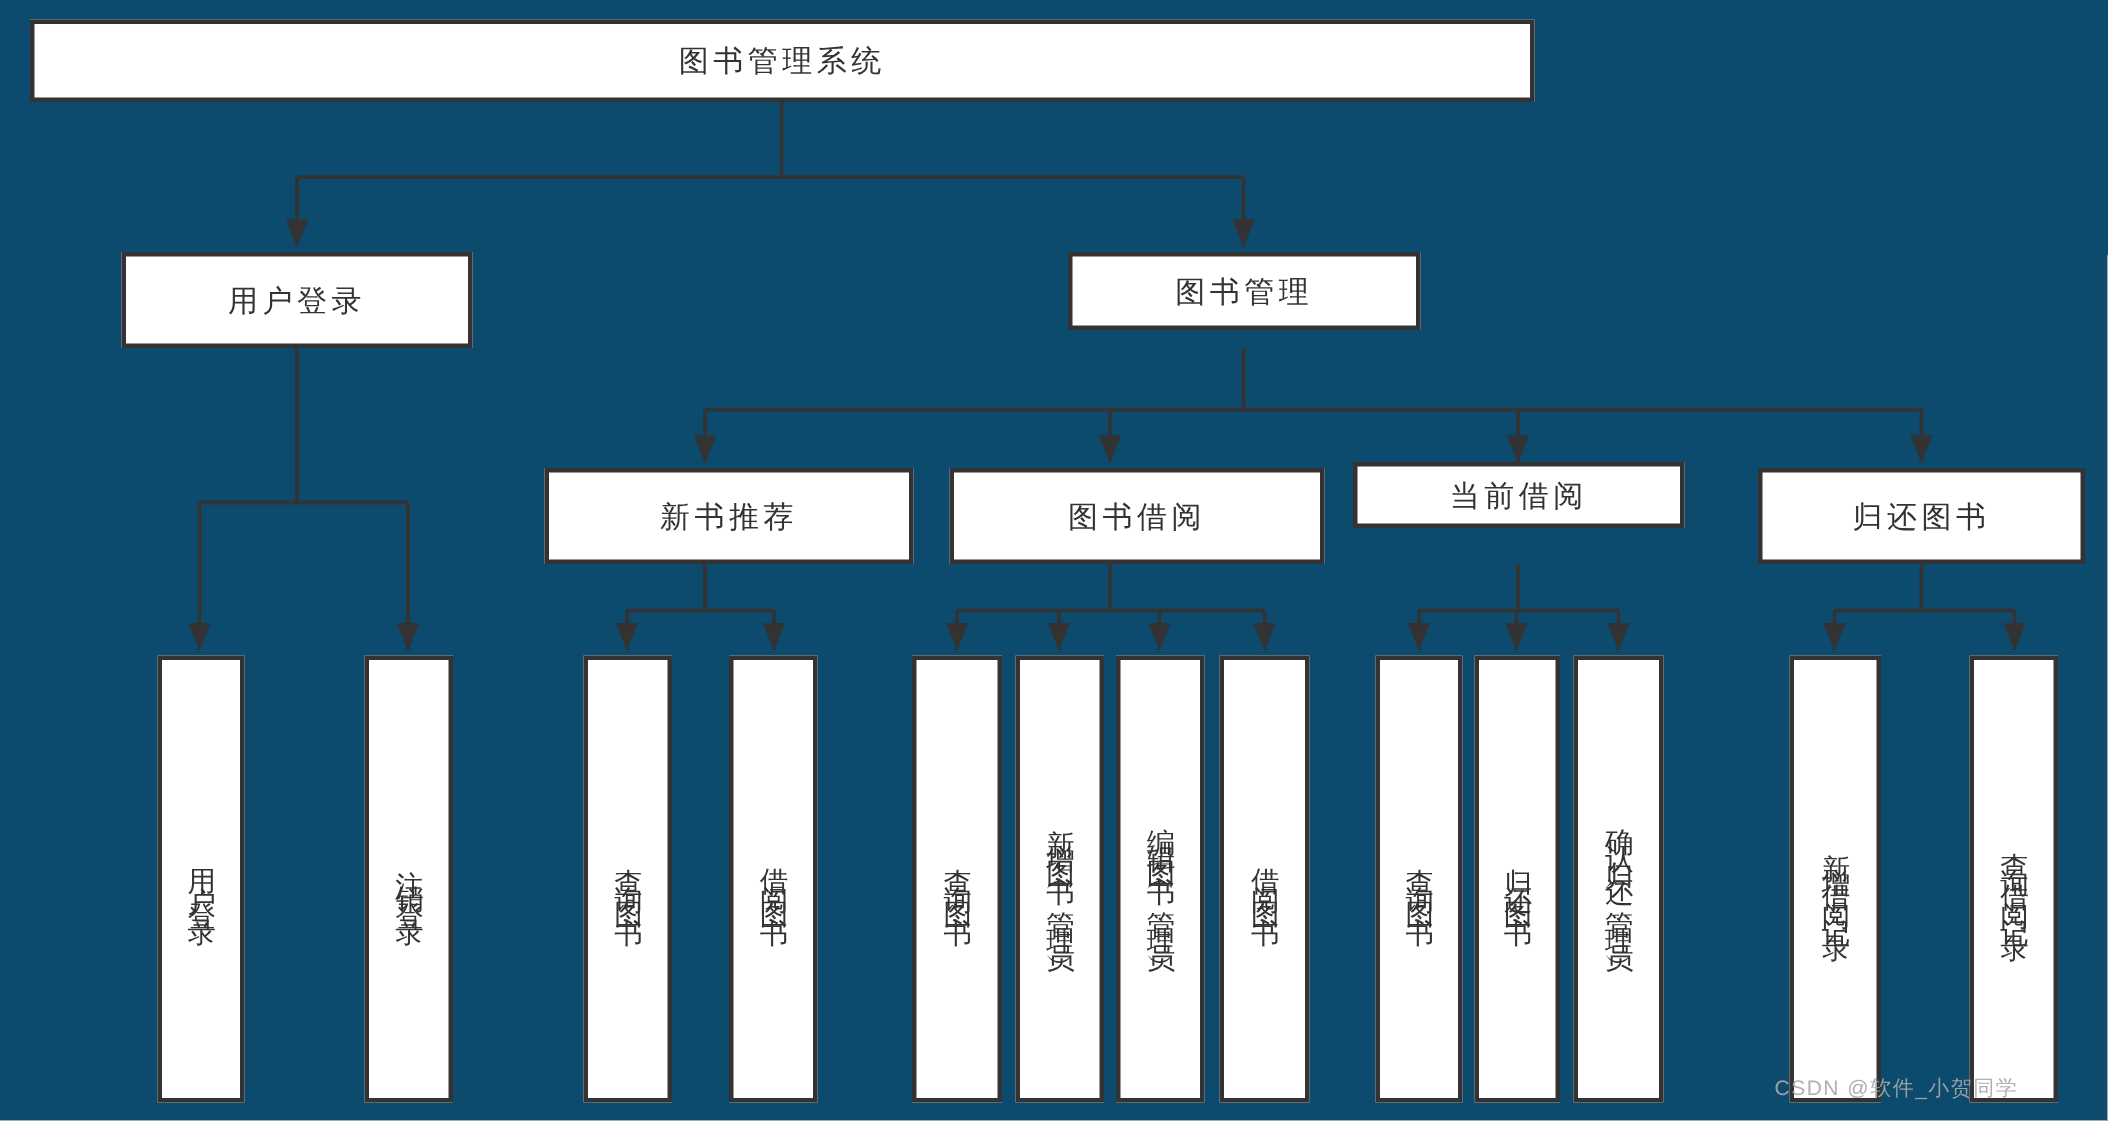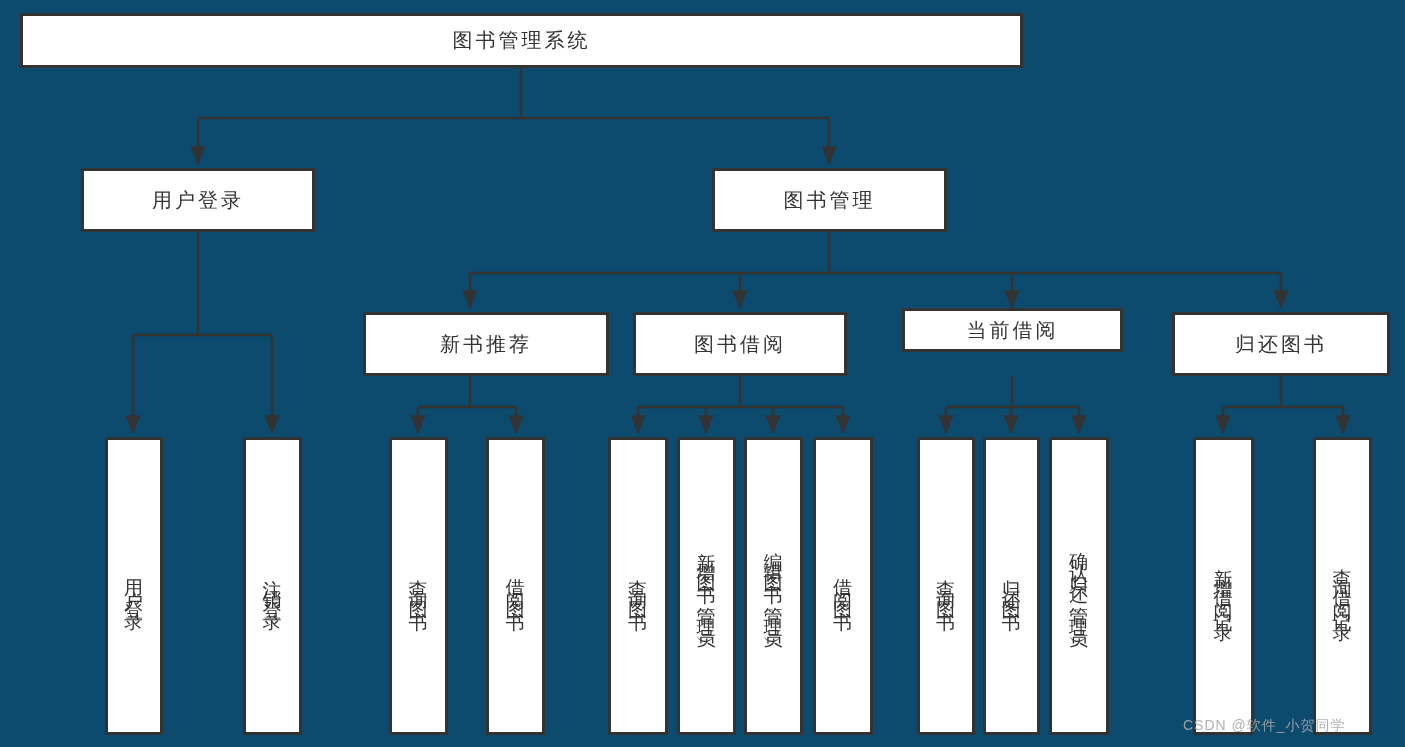--- a/index.html
+++ b/index.html
@@ -73,28 +73,28 @@
     </g>
   </svg>
 
   <div class="box hbox" style="left:20px; top:13px; width:1003px; height:55px;">
     <span class="lbl">图书管理系统</span>
   </div>
 
   <div class="box hbox" style="left:81px; top:168px; width:234px; height:64px;">
     <span class="lbl">用户登录</span>
   </div>
-  <div class="box hbox" style="left:712px; top:168px; width:235px; height:64px;">
+  <div class="box hbox" style="left:712px; top:168px; width:235px; height:52px;">
     <span class="lbl">图书管理</span>
   </div>
 
   <div class="box hbox" style="left:363px; top:312px; width:246px; height:64px;">
     <span class="lbl">新书推荐</span>
   </div>
-  <div class="box hbox" style="left:633px; top:312px; width:214px; height:64px;">
+  <div class="box hbox" style="left:633px; top:312px; width:250px; height:64px;">
     <span class="lbl">图书借阅</span>
   </div>
   <div class="box hbox" style="left:902px; top:308px; width:221px; height:44px;">
     <span class="lbl">当前借阅</span>
   </div>
   <div class="box hbox" style="left:1172px; top:312px; width:218px; height:64px;">
     <span class="lbl">归还图书</span>
   </div>
 
   <div class="box vbox" style="left:105px; top:437px; width:58px; height:298px;">

